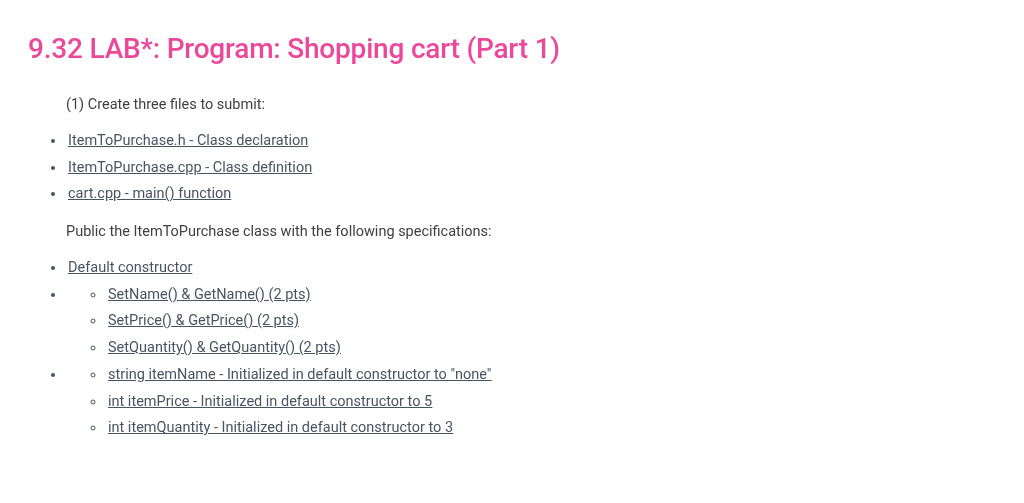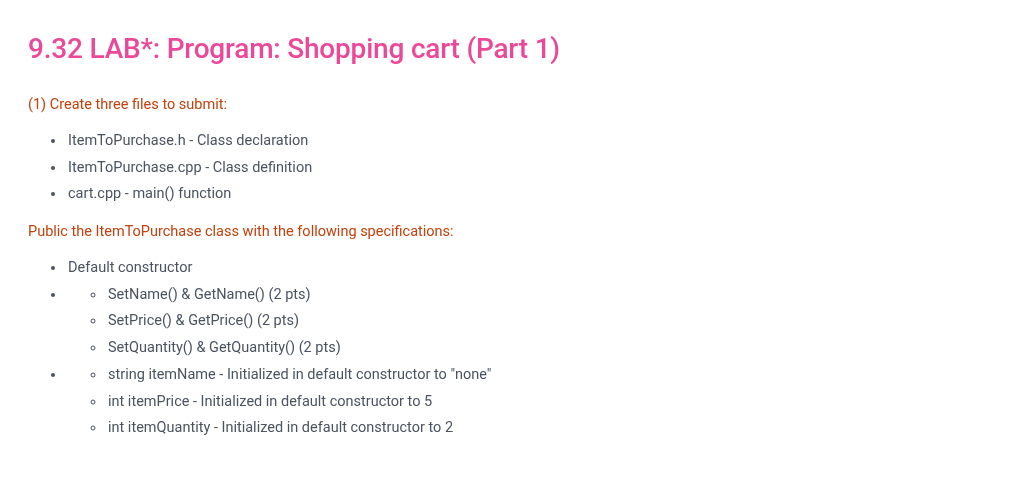--- a/index.html
+++ b/index.html
@@ -17,37 +17,39 @@
       line-height: 1.5;
     }
     h1 {
       font-size: 28px;
       font-weight: 500;
       color: #ec4899;
       margin-bottom: 24px;
       letter-spacing: -0.2px;
     }
     p {
-      color: #c2410c;
+      color: #404040;
       margin-bottom: 14px;
+      margin-left: 38px;
     }
     ul {
       margin-left: 38px;
       margin-bottom: 16px;
       list-style: disc;
     }
     ul ul {
       list-style: circle;
       margin-bottom: 0;
       margin-top: 4px;
     }
     li {
       color: #4a5360;
       margin-bottom: 5px;
       padding-left: 2px;
+      text-decoration: underline;
     }
     .section-intro {
       margin-bottom: 14px;
     }
   </style>
 </head>
 <body>
 
 <h1>9.32 LAB*: Program: Shopping cart (Part 1)</h1>
 
@@ -69,16 +71,16 @@
     <ul>
       <li>SetName() &amp; GetName() (2 pts)</li>
       <li>SetPrice() &amp; GetPrice() (2 pts)</li>
       <li>SetQuantity() &amp; GetQuantity() (2 pts)</li>
     </ul>
   </li>
   <li>
     <ul>
       <li>string itemName - Initialized in default constructor to "none"</li>
       <li>int itemPrice - Initialized in default constructor to 5</li>
-      <li>int itemQuantity - Initialized in default constructor to 2</li>
+      <li>int itemQuantity - Initialized in default constructor to 3</li>
     </ul>
   </li>
 </ul>
 
 </body></html>

